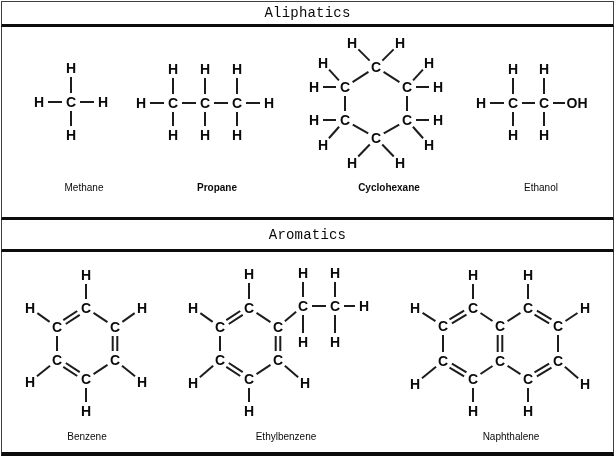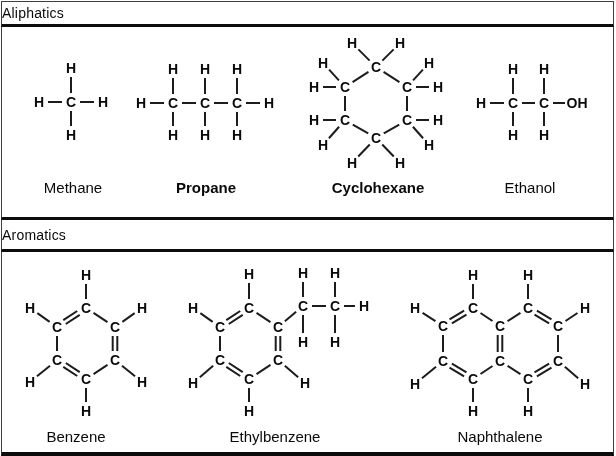--- a/index.html
+++ b/index.html
@@ -4,40 +4,40 @@
 <style>
   html,body{margin:0;padding:0;background:#ffffff;}
   .sheet{
     position:relative;width:616px;height:456px;background:#ffffff;
     font-family:"Liberation Sans", sans-serif;color:#0a0a0a;overflow:hidden;
   }
   .stack{position:absolute;left:1px;top:1px;width:613px;}
   .group-header{
     box-sizing:border-box;height:26px;
     border:1px solid #3f3f3f;border-bottom:3px solid #0c0c0c;
-    display:flex;align-items:center;justify-content:flex-start;
-    font-size:14px;letter-spacing:0.2px;background:#ffffff;
+    display:flex;align-items:center;justify-content:center;
+    font-size:14px;letter-spacing:0.2px;background:#ffffff;font-family:Liberation Mono, monospace;
   }
   .group:nth-child(2) .group-header{border-top:0;height:32px;}
   .group-panel{
     box-sizing:border-box;position:relative;background:#ffffff;
     border-left:1px solid #3f3f3f;border-right:1px solid #3f3f3f;
     border-bottom:3px solid #0c0c0c;
   }
   #panel-0{height:193px;}
   #panel-1{height:204px;border-bottom-width:4px;}
   .mol{position:absolute;overflow:visible;}
   .mol line{stroke:#1c1c1c;stroke-width:2;stroke-linecap:butt;}
   .mol text{
     font-family:"Liberation Sans", sans-serif;font-size:14px;font-weight:bold;
     fill:#0a0a0a;text-anchor:middle;
   }
   .mol-label{
     position:absolute;transform:translateX(-50%);
-    font-size:15px;line-height:16px;white-space:nowrap;color:#0a0a0a;
+    font-size:10px;line-height:16px;white-space:nowrap;color:#0a0a0a;margin-left:11px;
   }
 </style>
 </head>
 <body>
 
 <div class="sheet">
   <div class="stack">
     <section class="group">
       <div class="group-header">
         <span>Aliphatics</span>

